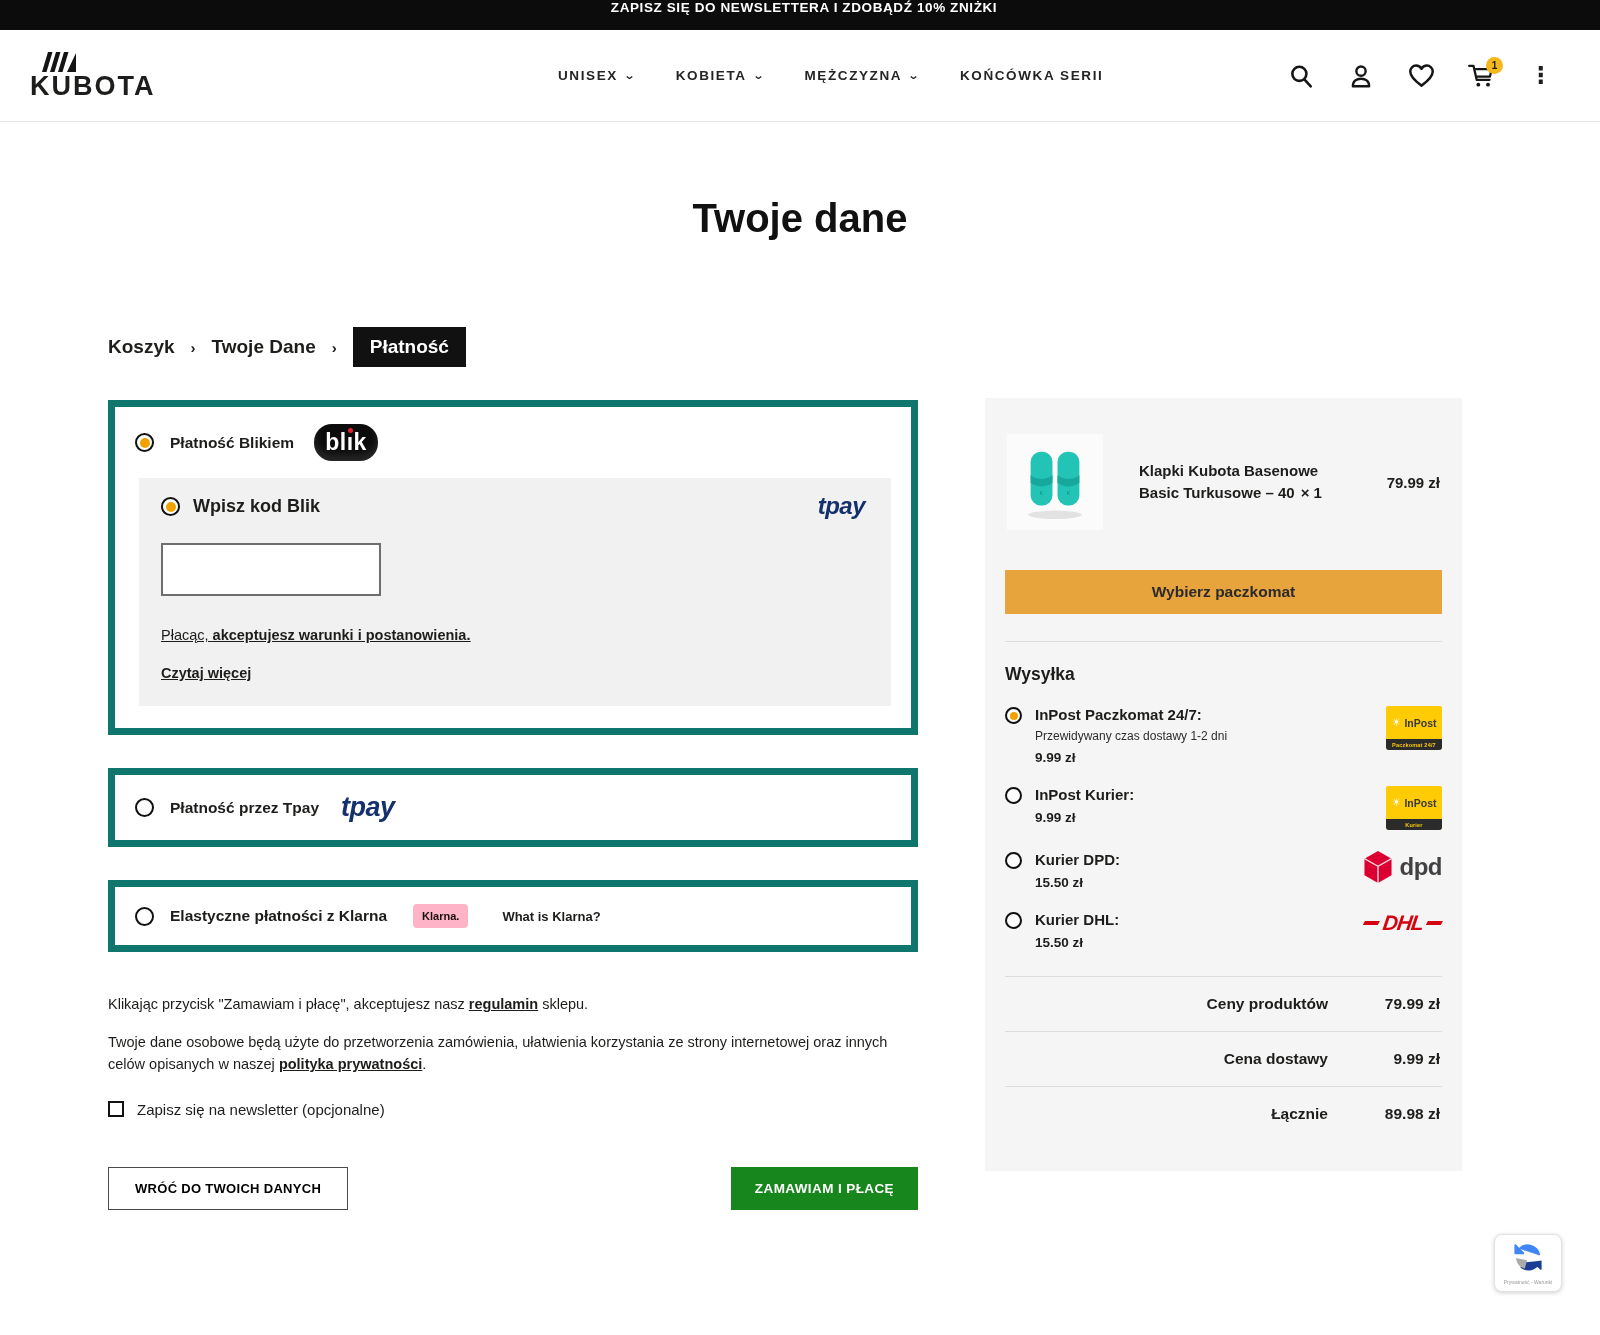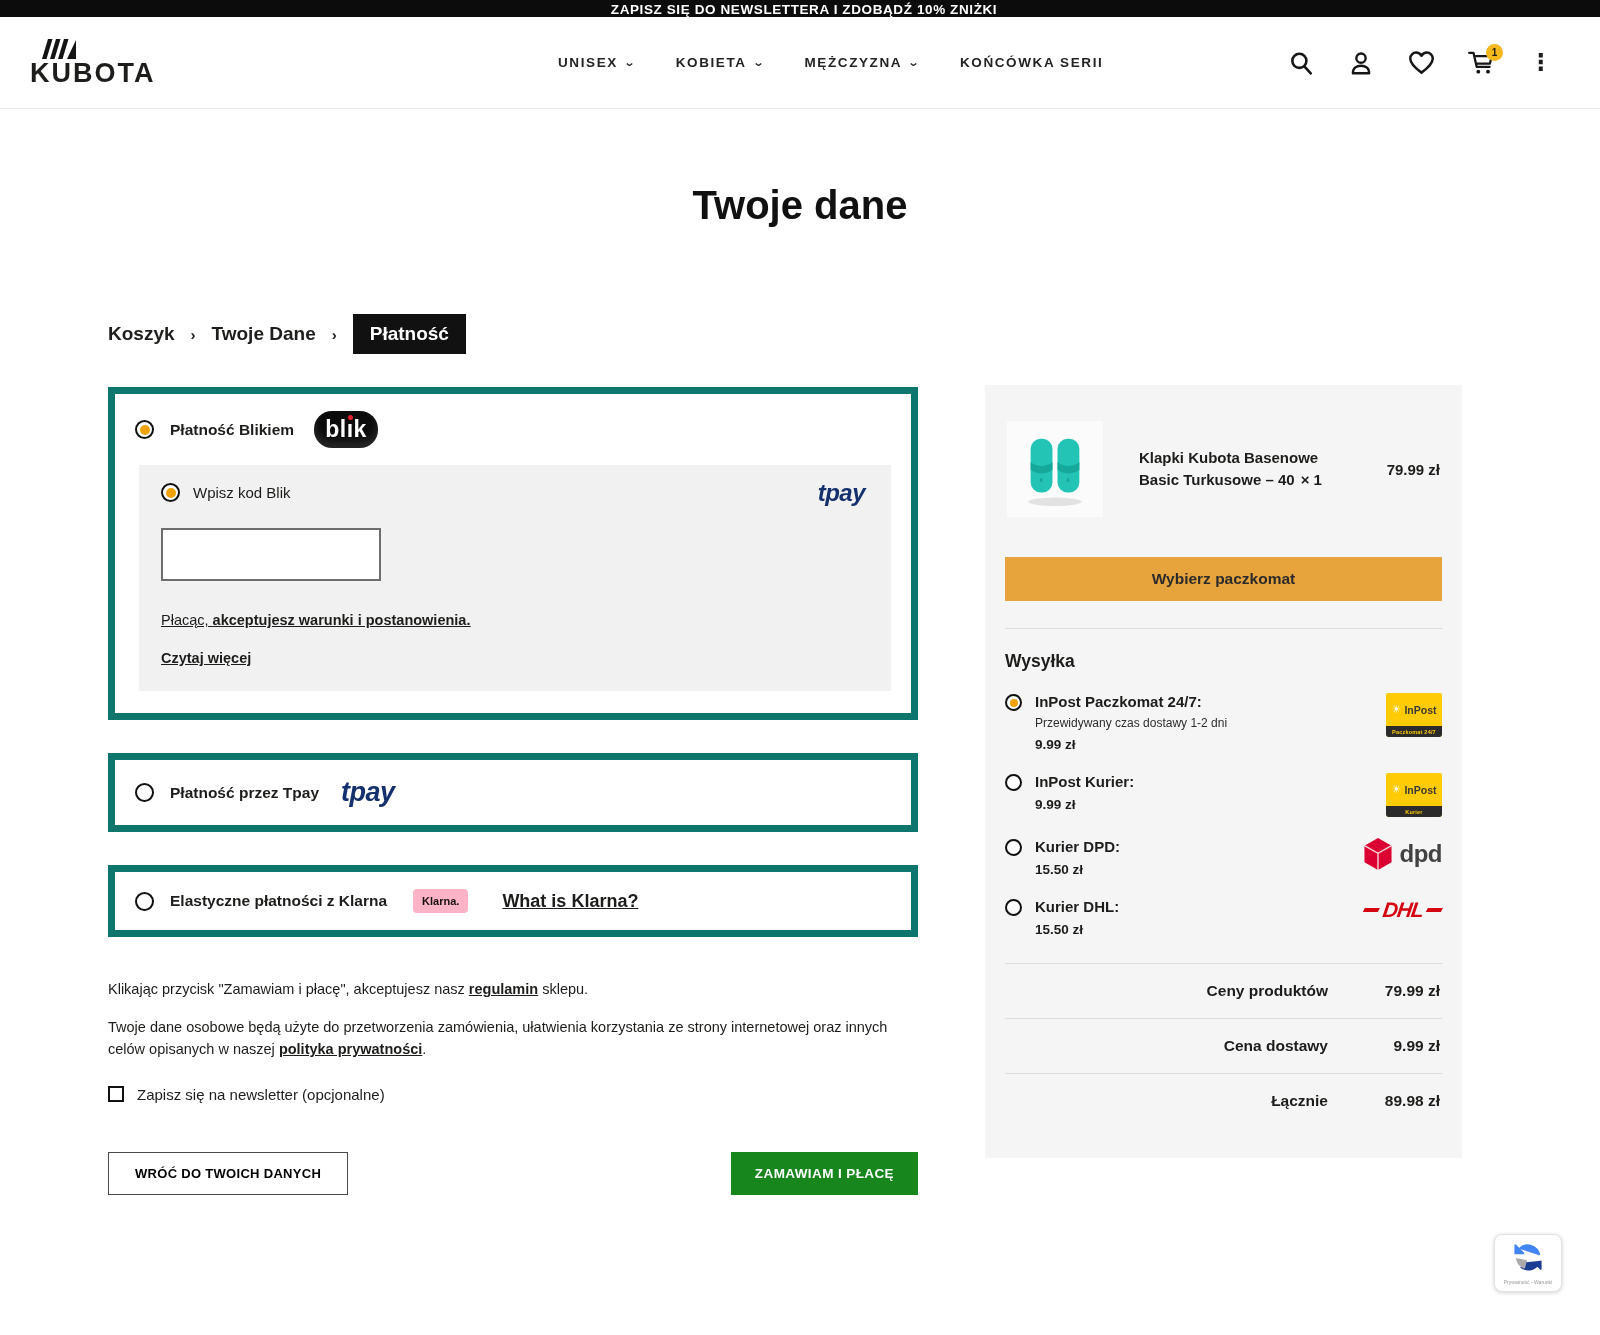--- a/index.html
+++ b/index.html
@@ -4,22 +4,22 @@
 <style>
   * { margin:0; padding:0; box-sizing:border-box; }
   html,body { width:1600px; }
   body {
     font-family:"Liberation Sans","DejaVu Sans",sans-serif;
     color:#1d1d1b; background:#fff; width:1600px; height:1335px;
     position:relative; overflow:hidden;
   }
   
   .topbar {
-    height:17px; background:#0c0c0c; color:#fff; display:flex;
-    align-items:flex-end; justify-content:center; font-size:13.5px;
+    height:30px; background:#0c0c0c; color:#fff; display:flex;
+    align-items:flex-start; justify-content:center; font-size:13.5px;
     font-weight:700; letter-spacing:.6px;padding-left:8px;
   }
   
   .header {
     height:92px; display:flex; align-items:center; padding:0 44px 0 30px;
     border-bottom:1px solid #e8e8e8; background:#fff;
   }
   .brand { display:flex; flex-direction:column; align-items:flex-start; width:128px; cursor:pointer; }
   .brand svg { display:block; }
   .brand-name { font-size:27px; font-weight:700; letter-spacing:2px; line-height:1; margin-top:1px; }
@@ -54,31 +54,31 @@
   .blik-logo { background:#0b0b0b; color:#fff; border-radius:18px; width:64px; height:37px;
     display:flex; align-items:center; justify-content:center; font-size:23px; font-weight:700;
     letter-spacing:.5px; margin-left:4px; box-shadow:inset 0 -6px 10px rgba(255,255,255,.12); }
   .blik-i { position:relative; font-style:normal; }
   .blik-i::before { content:""; position:absolute; top:-1px; left:1px; width:5px; height:5px;
     border-radius:50%; background:#e4202c; }
   .tpay-logo { font-style:italic; font-weight:700; color:#14316d; letter-spacing:-.5px; }
   .blik-inner { background:#f1f1f1; margin:0 20px 22px 24px; padding:18px 22px 24px; position:relative; }
   .blik-inner .tpay-logo { position:absolute; top:14px; right:26px; font-size:24px; }
   .inner-radio-row { display:flex; align-items:center; gap:13px; }
-  .inner-label { font-size:15px; font-weight:400; }
+  .inner-label { font-size:18px; font-weight:700; }
   .blik-input { display:block; width:220px; height:53px; margin-top:26px; background:#fff;
     border:1px solid #8a8a8a; outline:2px solid #6e6e6e; outline-offset:-2px; font-size:20px; padding:0 10px; }
   .terms-line { margin-top:31px; font-size:14.5px;text-decoration:underline; }
   .bold-link { font-weight:700; text-decoration:underline; color:#1d1d1b; cursor:pointer; }
   .read-more { display:inline-block; margin-top:22px; font-size:14.5px; font-weight:700;
     text-decoration:underline; cursor:pointer; }
   .tpay-option-logo { font-size:27px; margin-left:6px; }
   .klarna-badge { background:#ffb3c7; color:#17120f; font-size:11px; font-weight:700;
     padding:6px 9px; border-radius:4px; margin-left:10px; }
-  .klarna-link { font-size:18px; font-weight:700; text-decoration:underline; margin-left:18px; cursor:pointer; }
+  .klarna-link { font-size:13px; font-weight:700; margin-left:18px; cursor:pointer; }
   
   .legal-1 { margin-top:42px; font-size:14.5px; line-height:1.45; }
   .legal-2 { margin-top:17px; font-size:14.5px; line-height:1.5; width:800px; }
   .newsletter-row { margin-top:25px; display:flex; align-items:center; gap:13px; }
   .checkbox { width:16px; height:16px; border:2px solid #111; background:#fff; flex:none; cursor:pointer; }
   .newsletter-label { font-size:15px; }
   
   .actions-row { margin-top:49px; display:flex; justify-content:space-between; align-items:flex-end; }
   .btn-back { background:#fff; border:1px solid #4a4a4a; padding:13px 26px; font-size:13px;
     font-weight:700; letter-spacing:.3px; cursor:pointer; font-family:inherit; }

